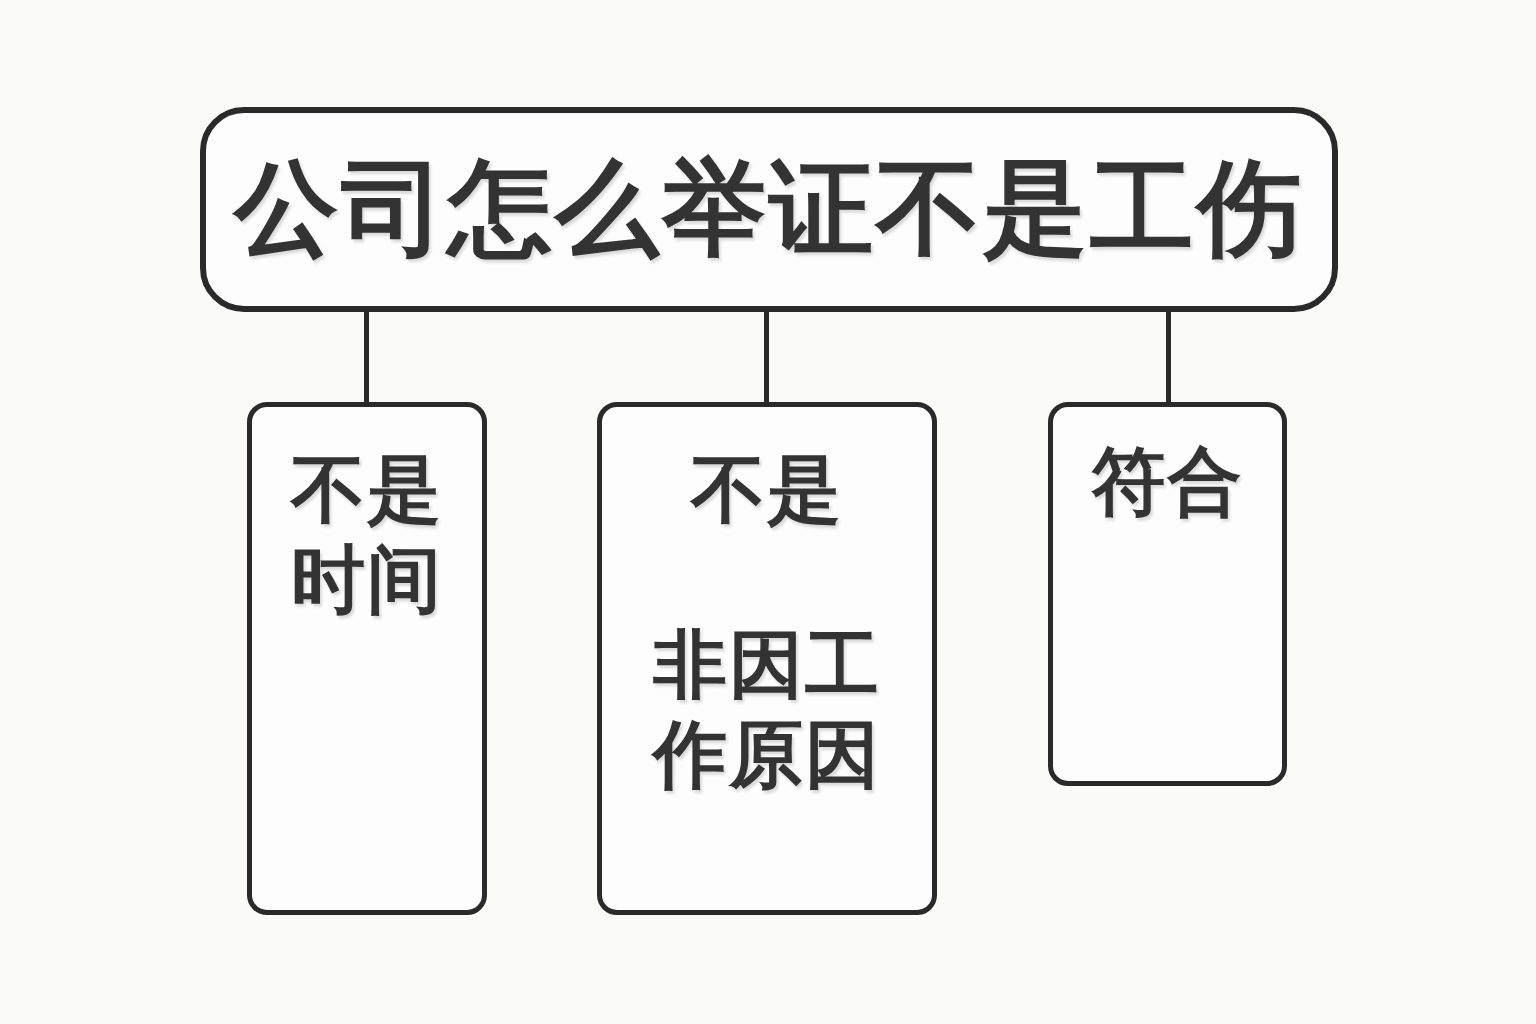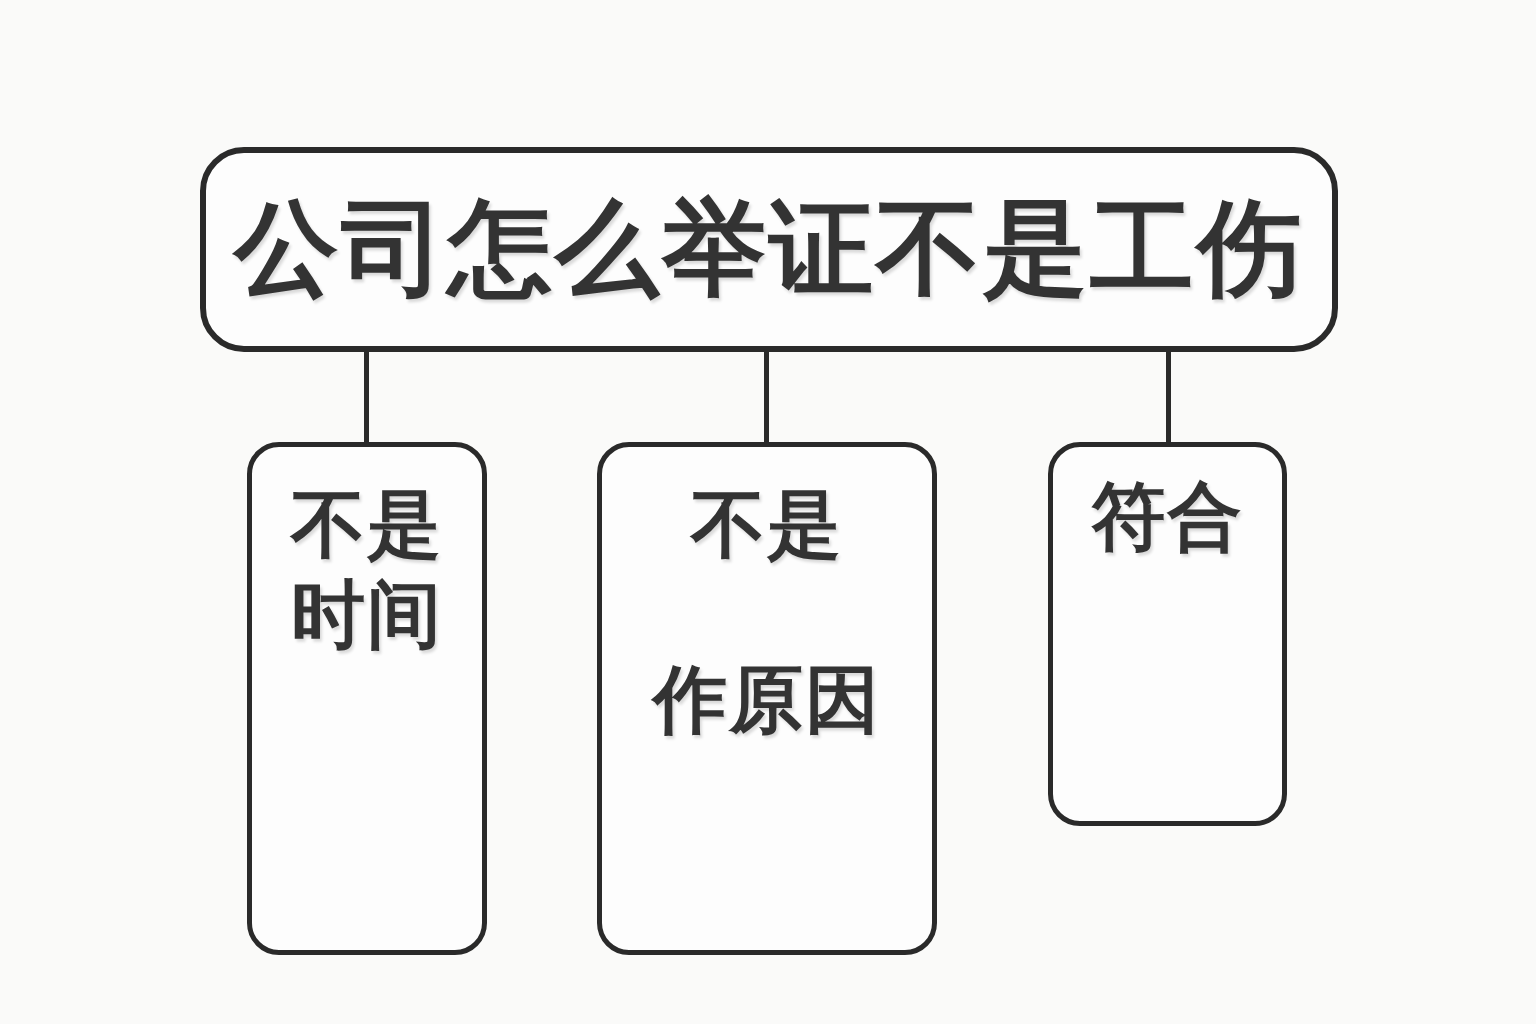--- a/index.html
+++ b/index.html
@@ -12,21 +12,20 @@
   html, body {
     width: 1536px; height: 1024px;
     font-family: "Liberation Sans", "DejaVu Sans", sans-serif;
     background: var(--bg-color);
     overflow: hidden;
   }
   .stage {
     position: relative;
     width: 1536px; height: 724px;
     background: var(--bg-color);
-    margin-top: 40px;
   }
   .node {
     position: absolute;
     background: var(--node-fill);
     border: 5px solid var(--border-color);
     color: var(--text-color);
     font-weight: 900;
     text-align: center;
   }
   .title-node {
@@ -43,26 +42,25 @@
   .connector {
     position: absolute;
     width: 5px;
     top: 310px; height: 96px;
     background: var(--border-color);
   }
   .connector.c-left   { left: 364px; }
   .connector.c-middle { left: 764px; }
   .connector.c-right  { left: 1166px; }
   .child-node {
-    border-radius: 32px;
+    border-radius: 20px;
     font-size: 74px;
     line-height: 90px;
     letter-spacing: 2px;
     text-shadow: 2px 3px 3px rgba(0,0,0,0.14);
-    font-family: Liberation Mono, monospace;
   }
   .child-left {
     left: 247px; top: 402px;
     width: 240px; height: 513px;
     padding-top: 38px;
   }
   .child-middle {
     left: 597px; top: 402px;
     width: 340px; height: 513px;
     padding-top: 38px;
@@ -91,20 +89,21 @@
   <div class="node child-node child-left">
     <span class="text-line">不是</span>
     <span class="text-line">时间</span>
   </div>
 
   <div class="node child-node child-middle">
     <div class="text-group-primary">
       <span class="text-line">不是</span>
     </div>
     <div class="text-group-secondary">
+      <span class="text-line">非因工</span>
       <span class="text-line">作原因</span>
     </div>
   </div>
 
   <div class="node child-node child-right">
     <span class="text-line">符合</span>
   </div>
 
 </div>
 

